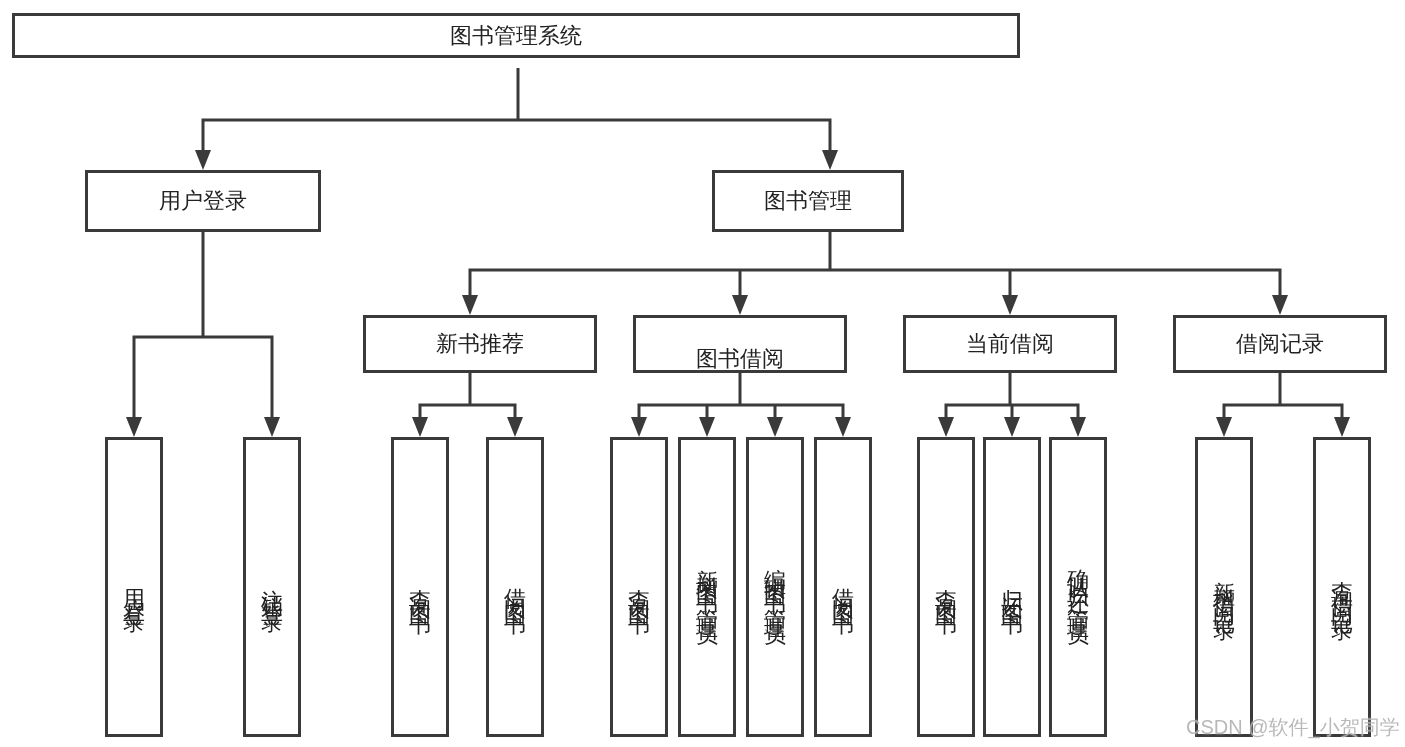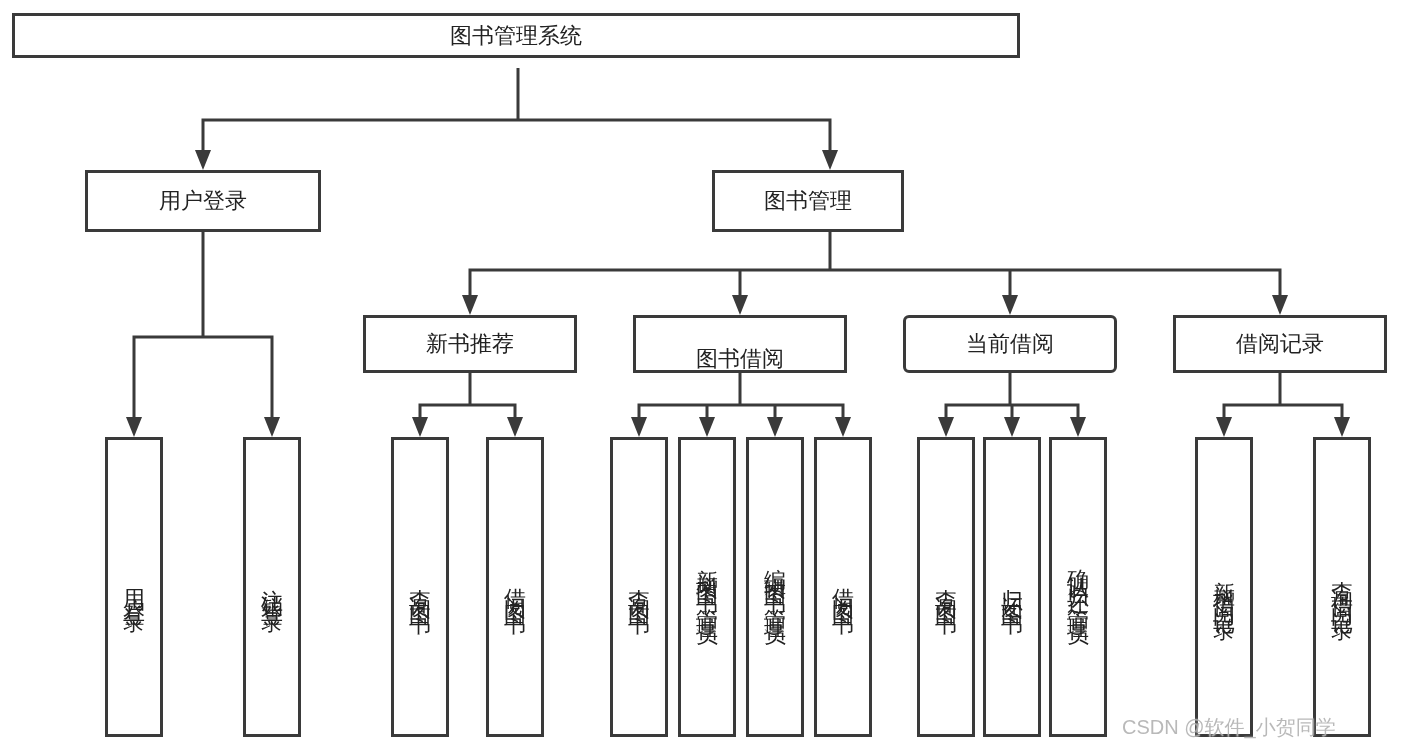--- a/index.html
+++ b/index.html
@@ -32,21 +32,21 @@
   }
   .leaf .vtxt{
     writing-mode:vertical-rl;
     text-orientation:mixed;
     letter-spacing:8px;
     font-size:22px;
     white-space:nowrap;
   }
   .watermark{
     position:absolute;
-    left:1122px;top:714px;
+    left:1186px;top:714px;
     font-size:20px;
     color:var(--wm);
     opacity:.9;
     white-space:nowrap;
     text-shadow:0 0 2px rgba(255,255,255,.8);
     z-index:5;
   }
 </style>
 </head>
 <body>
@@ -100,27 +100,27 @@
     <span>图书管理系统</span>
   </div>
 
   <div class="box" style="left:85px;top:170px;width:236px;height:62px;">
     <span>用户登录</span>
   </div>
   <div class="box" style="left:712px;top:170px;width:192px;height:62px;">
     <span>图书管理</span>
   </div>
 
-  <div class="box" style="left:363px;top:315px;width:214px;height:58px;">
+  <div class="box" style="left:363px;top:315px;width:234px;height:58px;">
     <span>新书推荐</span>
   </div>
   <div class="box" style="left:633px;top:315px;width:214px;height:58px;align-items:flex-end;">
     <span>图书借阅</span>
   </div>
-  <div class="box" style="left:903px;top:315px;width:214px;height:58px;border-radius:6px;">
+  <div class="box" style="left:903px;top:315px;width:214px;height:58px;">
     <span>当前借阅</span>
   </div>
   <div class="box" style="left:1173px;top:315px;width:214px;height:58px;">
     <span>借阅记录</span>
   </div>
 
   <div class="box leaf" style="left:105px;top:437px;width:58px;height:300px;">
     <span class="vtxt">用户登录</span>
   </div>
   <div class="box leaf" style="left:243px;top:437px;width:58px;height:300px;">

